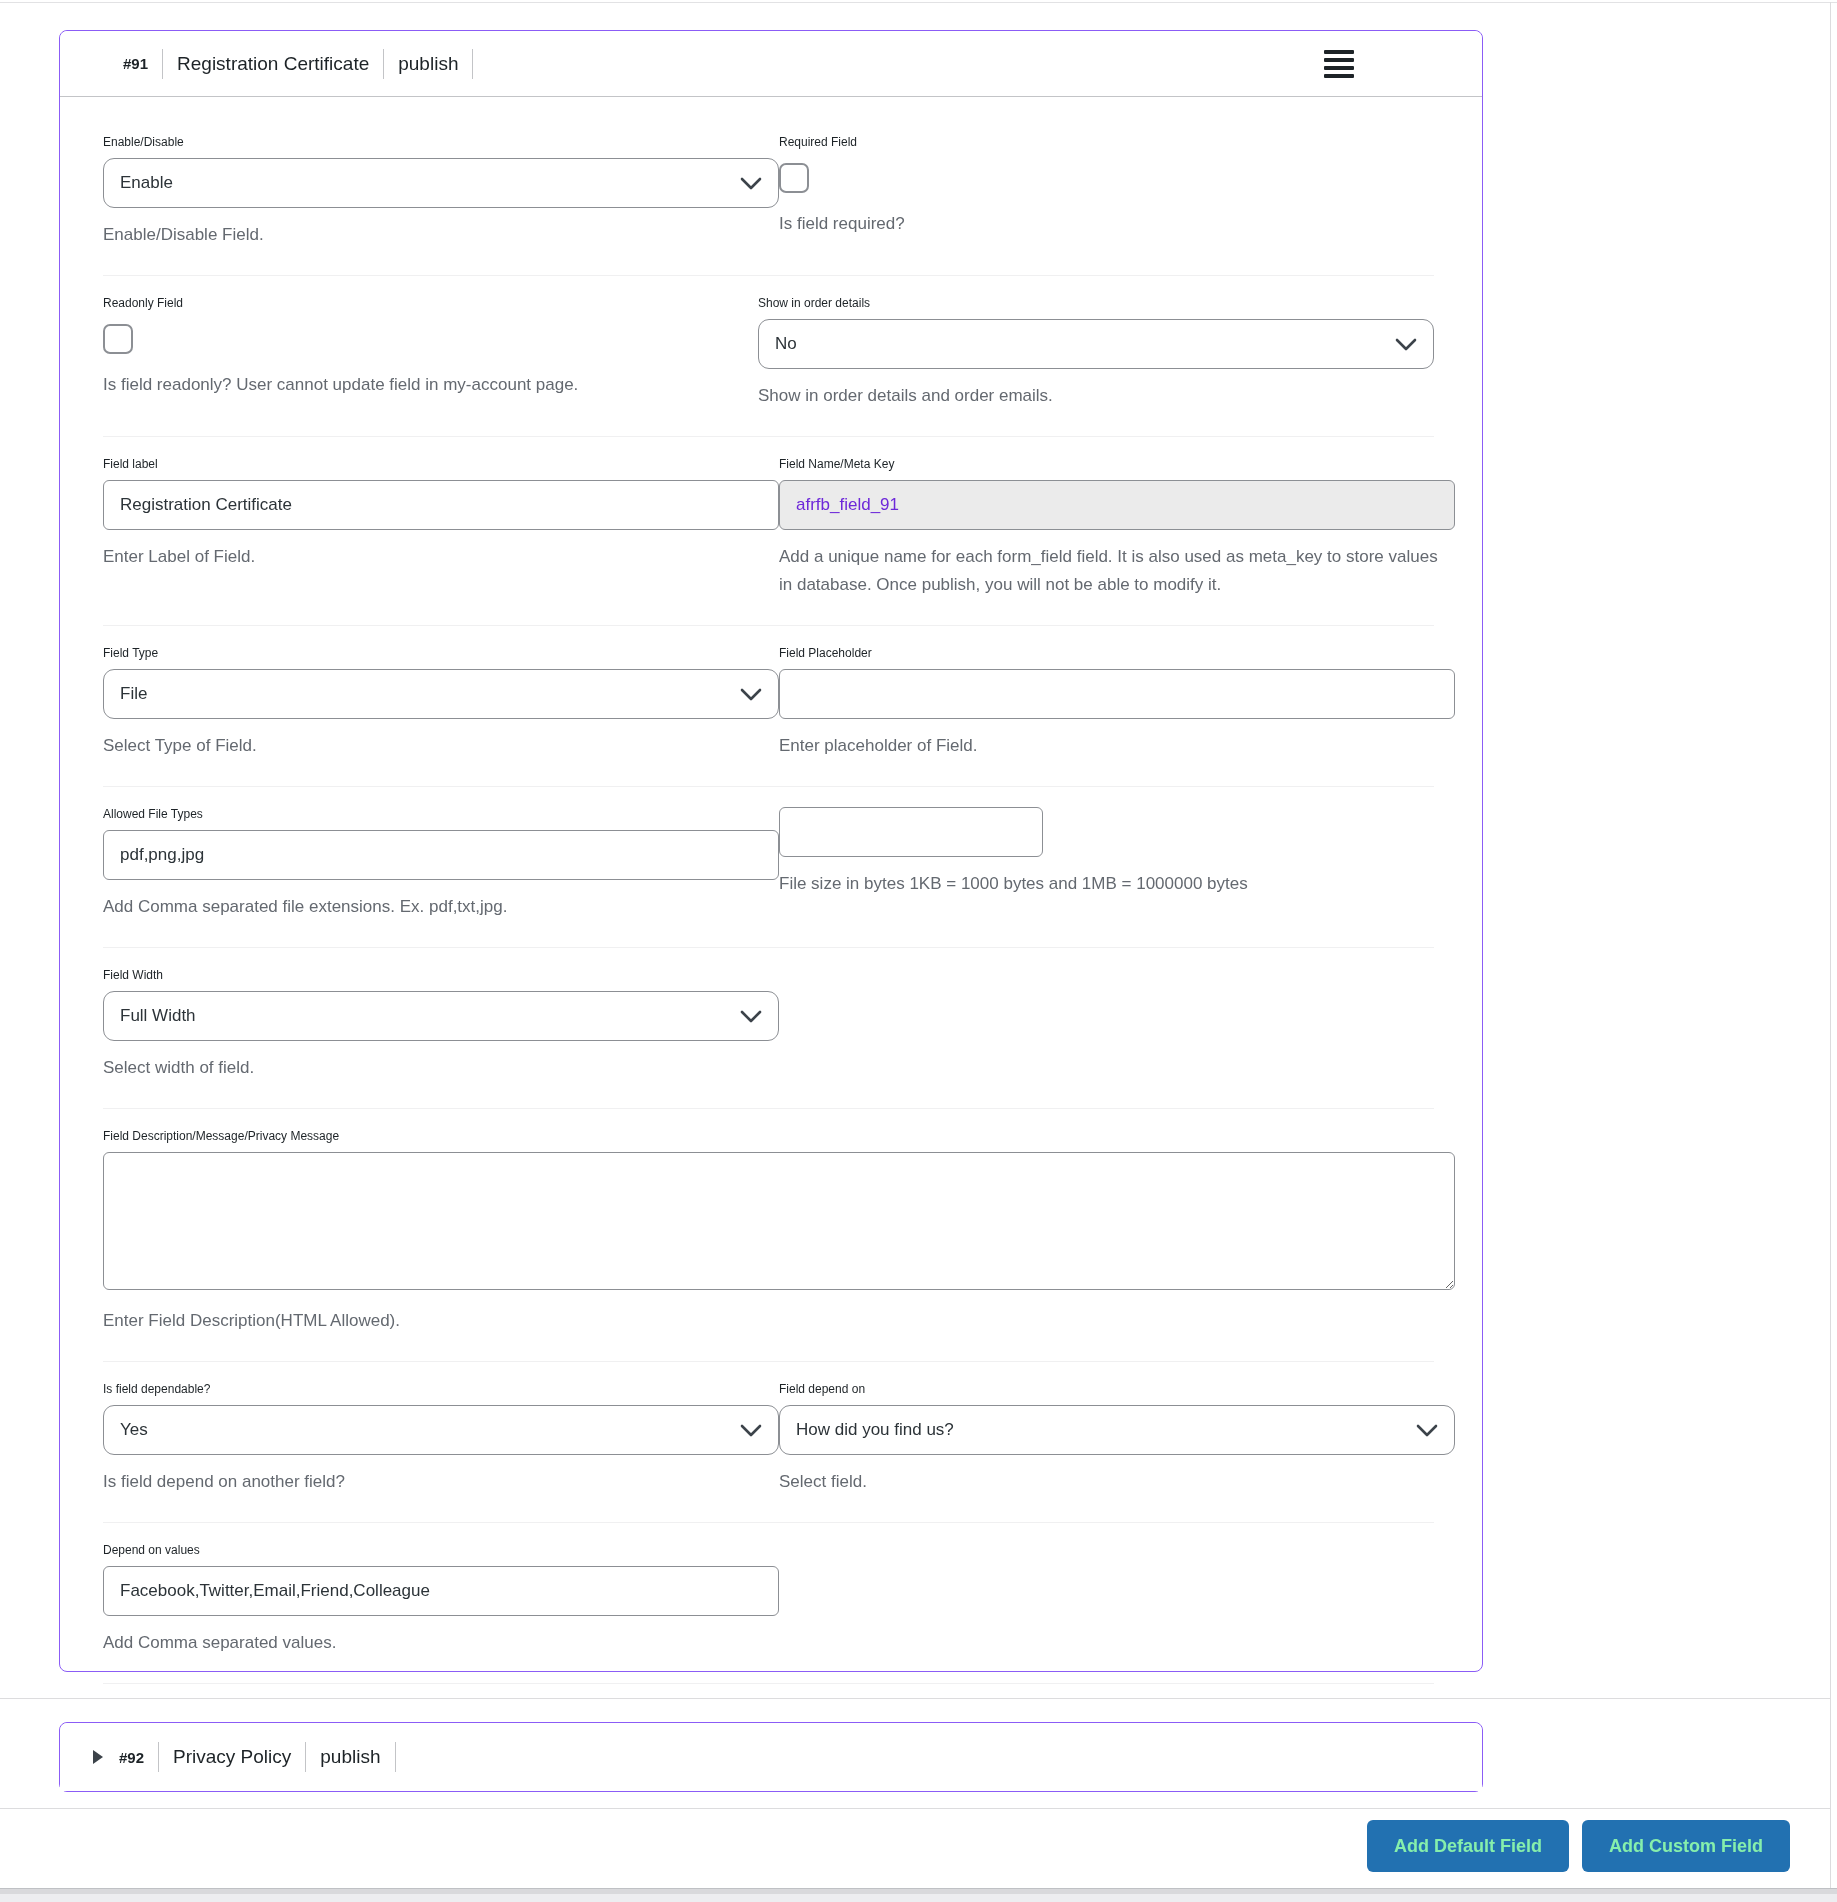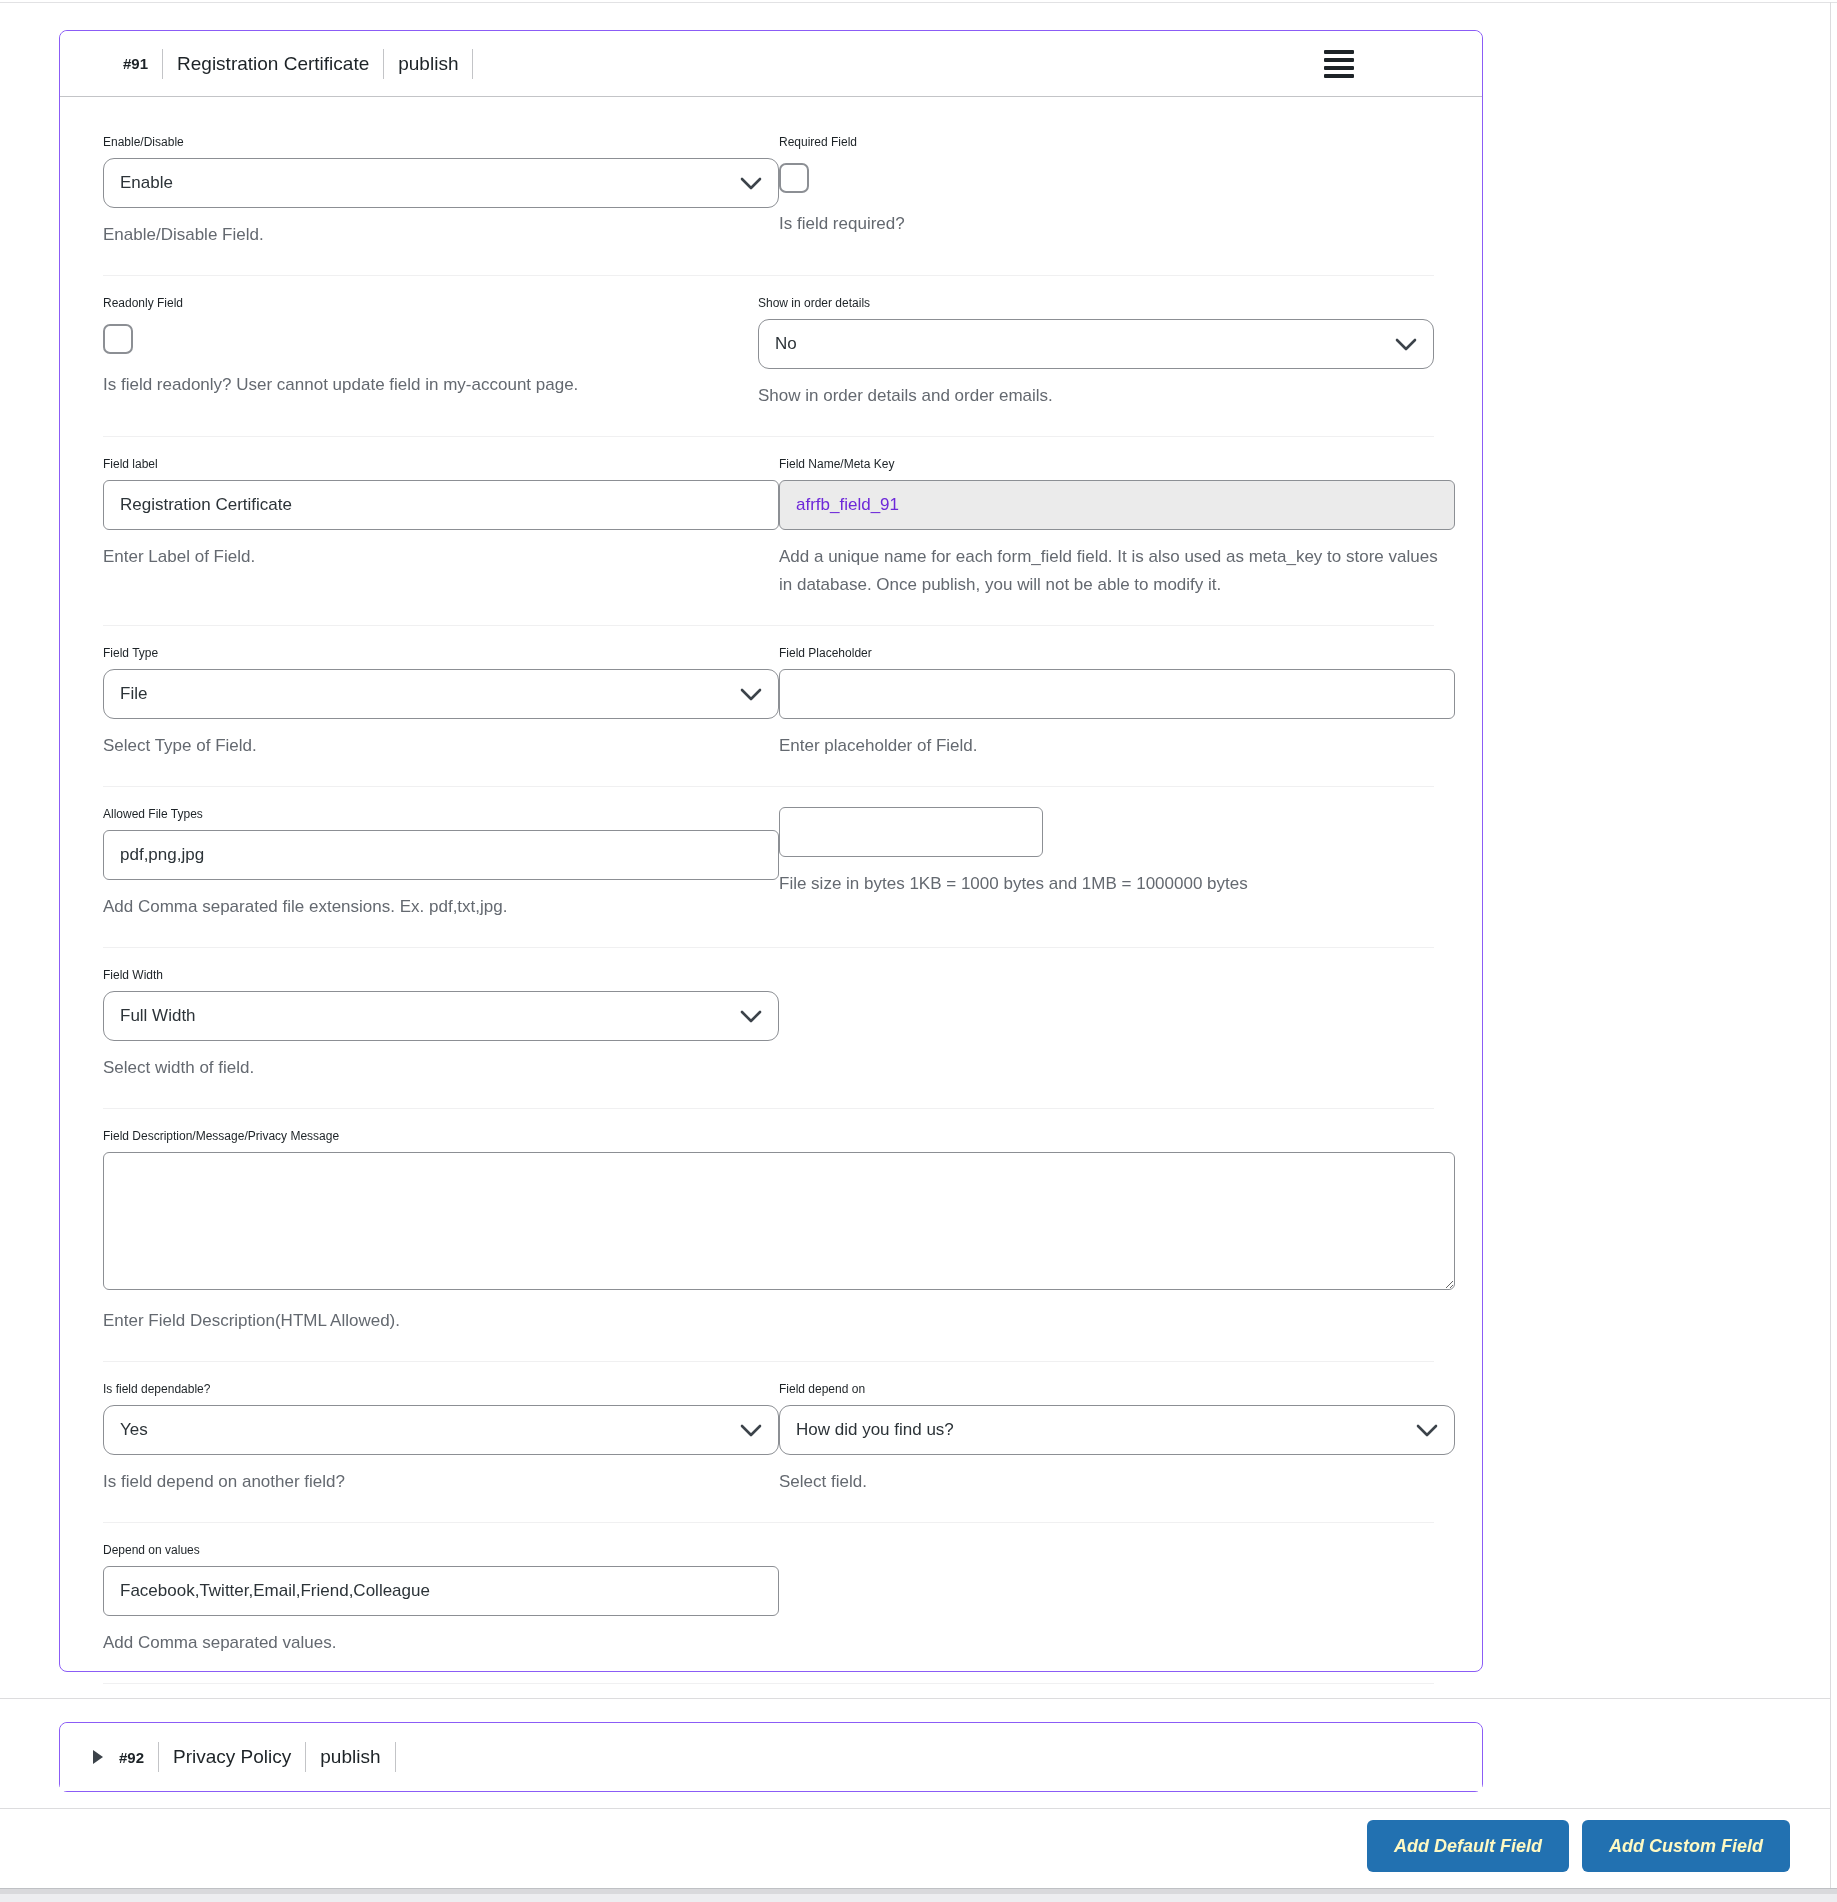--- a/index.html
+++ b/index.html
@@ -47,23 +47,23 @@
   .select .val { font-size:17px; color:#2c3338; }
   .chev { display:flex; align-items:center; }
 
   textarea.ctl { width:1352px; height:138px; padding:12px 16px; resize:both; }
   .spanrow { grid-column:1 / 3; }
 
   .cb { appearance:none; -webkit-appearance:none; width:30px; height:30px;
     border:2px solid #8c8f94; border-radius:7px; background:#fff; margin-top:5px; cursor:pointer; }
 
   .footer-buttons { position:absolute; top:1820px; right:47px; display:flex; gap:13px; }
-  .btn { height:52px; padding:0 27px; background:#2271b1; color:#fef9c3; border:none;
+  .btn { height:52px; padding:0 27px; background:#2271b1; color:#86efac; border:none;
     border-radius:6px; font-family:"Liberation Sans", sans-serif; font-size:18px;
-    font-weight:600; cursor:pointer;font-style:italic; }
+    font-weight:600; cursor:pointer; }
 
   .bottom-strip { position:absolute; left:0; top:1888px; width:1837px; height:14px;
     border-top:1px solid #bfc1c4;
     background:linear-gradient(to bottom, #d9d9dc 0px, #d9d9dc 5px, #ededf0 5px); }
 </style>
 </head>
 <body>
 
 <div class="page">
   <div class="top-line"></div>

